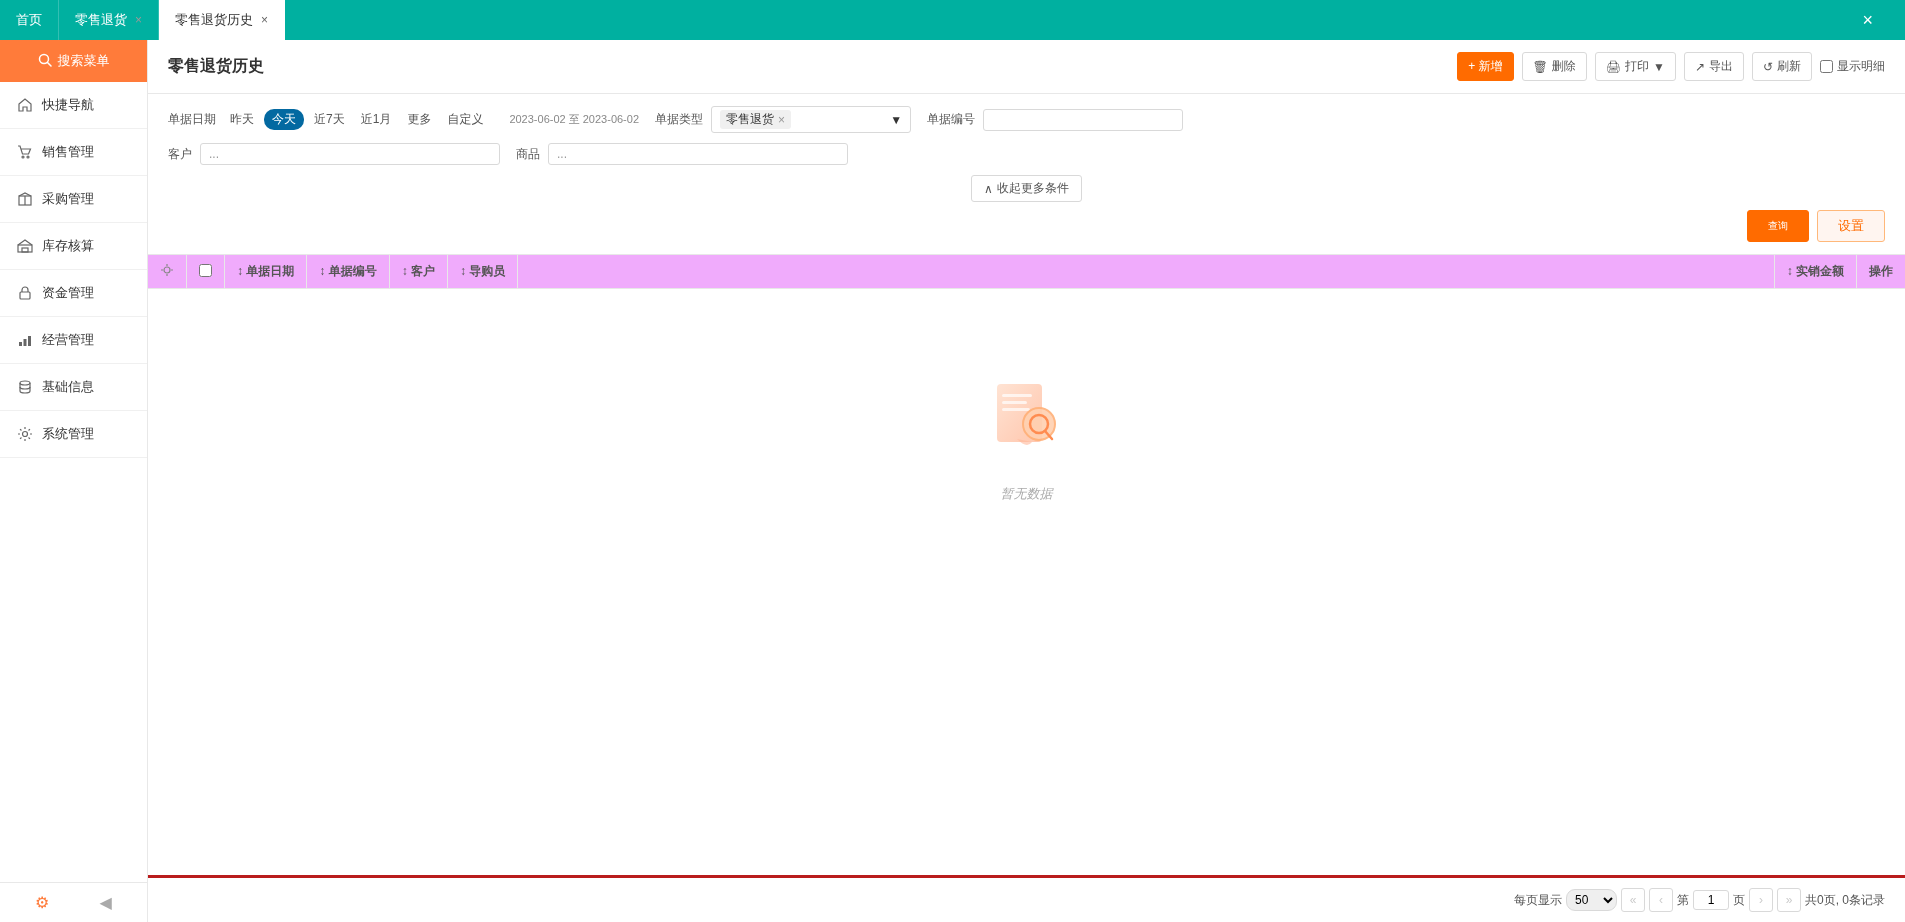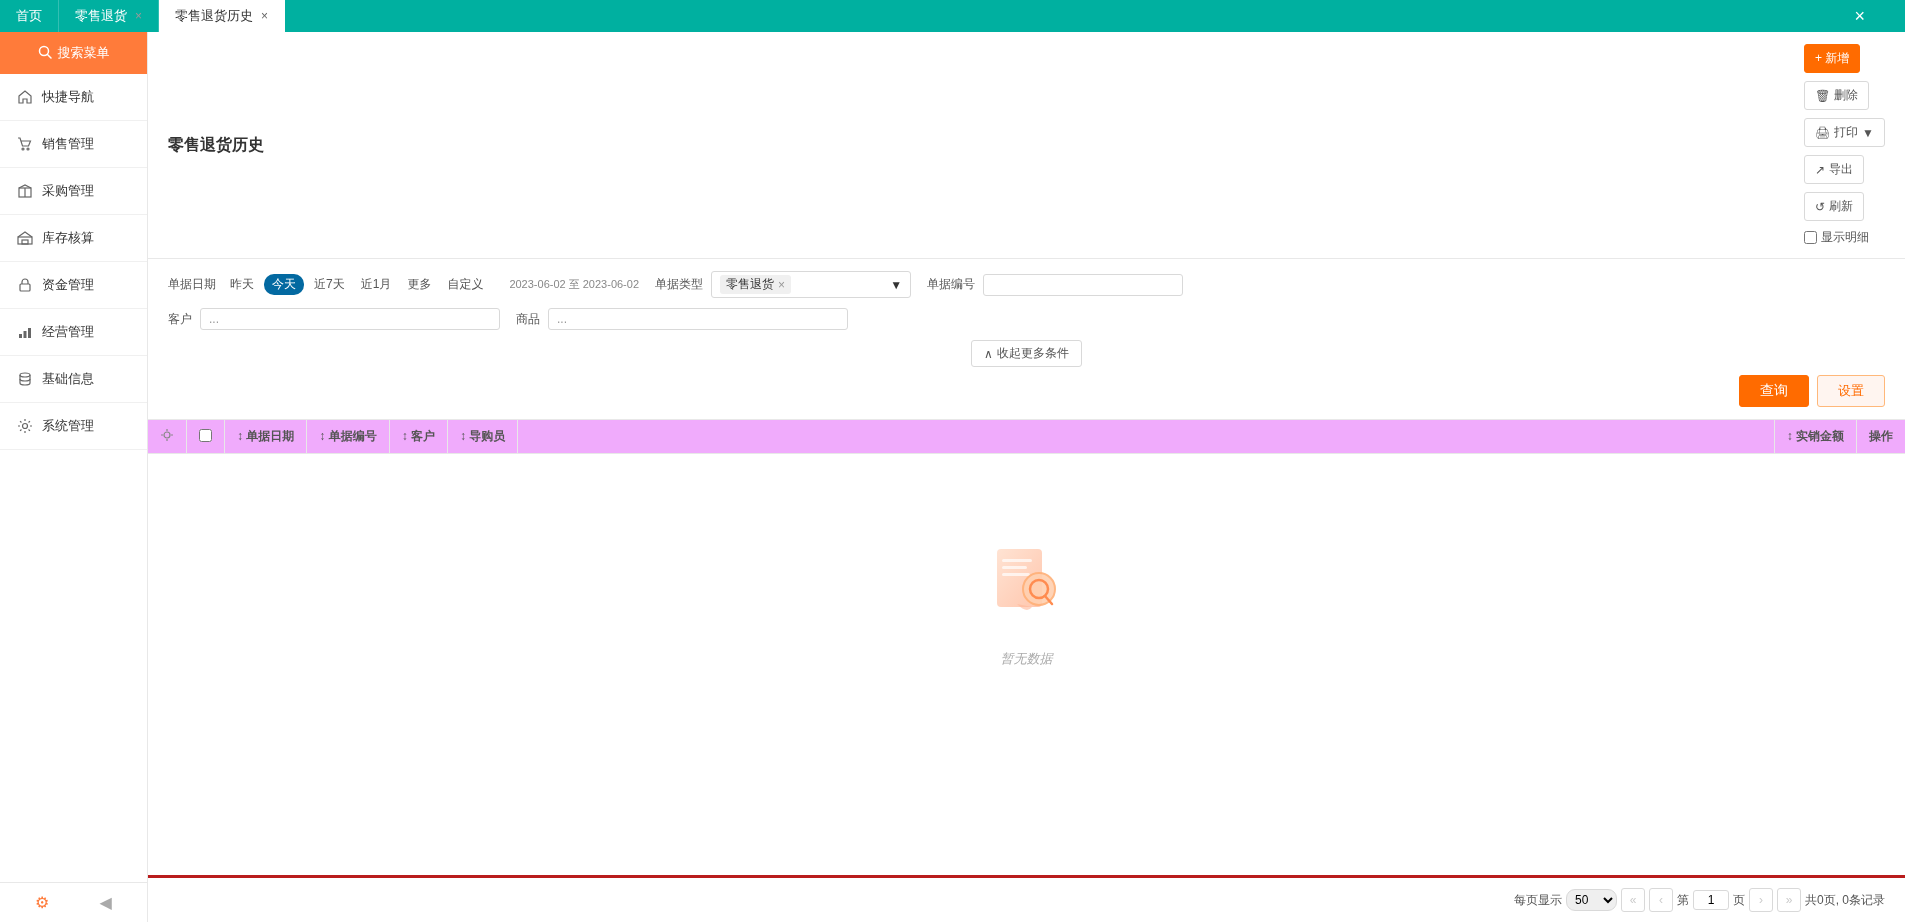--- a/index.html
+++ b/index.html
@@ -1,19 +1,19 @@
 <!DOCTYPE html>
 <html><head>
   <meta charset="utf-8">
   <style>
     * { margin: 0; padding: 0; box-sizing: border-box; }
     body { font-family: 'Microsoft YaHei', Arial, sans-serif; font-size: 13px; background: #f5f5f5; color: #333; width: 1905px; height: 922px; overflow: hidden; display: flex; flex-direction: column; }
 
     
-    .top-bar { background: #00b0a0; height: 32px; display: flex; align-items: center; padding: 0 16px 0 0; flex-shrink: 0; }
+    .top-bar { background: #00b0a0; height: 40px; display: flex; align-items: center; padding: 0 8px 0 0; flex-shrink: 0; }
     .top-bar-tabs { display: flex; align-items: stretch; height: 100%; flex: 1; }
     .tab-item { display: flex; align-items: center; padding: 0 16px; color: #fff; cursor: pointer; font-size: 13px; border-right: 1px solid rgba(255,255,255,0.2); height: 100%; }
     .tab-item.active { background: #fff; color: #333; position: relative; }
     .tab-item .tab-close { margin-left: 8px; font-size: 12px; cursor: pointer; color: #999; }
     .tab-item.active .tab-close { color: #666; }
     .top-bar-right { display: flex; align-items: center; padding-right: 16px; }
     .top-close-btn { color: #fff; font-size: 18px; cursor: pointer; padding: 4px 8px; }
 
     
     .main-layout { display: flex; flex: 1; overflow: hidden; }
@@ -26,21 +26,21 @@
     .sidebar-menu-icon { width: 18px; height: 18px; display: flex; align-items: center; justify-content: center; color: #666; }
     .sidebar-bottom { display: flex; align-items: center; justify-content: space-around; padding: 10px; border-top: 1px solid #e8e8e8; }
     .sidebar-bottom-btn { cursor: pointer; color: #ff7b3a; font-size: 16px; }
 
     
     .content-area { flex: 1; display: flex; flex-direction: column; overflow: hidden; background: #f5f5f5; }
 
     
     .page-header { background: #fff; padding: 12px 20px; display: flex; align-items: center; justify-content: space-between; border-bottom: 1px solid #e8e8e8; flex-shrink: 0; }
     .page-title { font-size: 16px; font-weight: bold; color: #333; }
-    .toolbar-buttons { display: flex; align-items: flex-start; gap: 8px; flex-direction: column; }
+    .toolbar-buttons { display: flex; align-items: center; gap: 8px; }
     .toolbar-btn { display: flex; align-items: center; gap: 4px; padding: 5px 10px; border: 1px solid #d9d9d9; background: #fff; border-radius: 3px; cursor: pointer; font-size: 12px; color: #555; }
     .toolbar-btn.primary { background: #ff6b00; border-color: #ff6b00; color: #fff; }
     .toolbar-btn.setting-btn { background: #fff; border-color: #d9d9d9; color: #555; }
     .checkbox-label { display: flex; align-items: center; gap: 4px; font-size: 12px; color: #555; cursor: pointer; }
 
     
     .filter-area { background: #fff; padding: 12px 20px; border-bottom: 1px solid #e8e8e8; flex-shrink: 0; }
     .filter-row { display: flex; align-items: center; gap: 16px; margin-bottom: 10px; flex-wrap: wrap; }
     .filter-item { display: flex; align-items: center; gap: 8px; }
     .filter-label { color: #555; font-size: 12px; white-space: nowrap; }
@@ -281,21 +281,21 @@
       </div>
 
       <div style="display:flex; justify-content:center; margin-top:4px;">
         <button class="collapse-btn">
           <span>∧</span>
           <span>收起更多条件</span>
         </button>
       </div>
 
       <div style="display:flex; justify-content:flex-end; gap:8px; margin-top:8px;">
-        <button class="toolbar-btn primary" style="background:#ff6b00; border-color:#ff6b00; color:#fff; padding:6px 20px; font-size:14px;">查询</button>
+        <button class="toolbar-btn primary" style="background:#ff6b00; border-color:#ff6b00; color:#fff; padding:6px 20px; font-size:10px;">查询</button>
         <button class="toolbar-btn setting-btn" style="background:#fff5f0; border-color:#ffb87a; color:#ff6b00; padding:6px 20px; font-size:13px;">设置</button>
       </div>
     </div>
 
     <div class="table-area">
       <table class="data-table">
         <thead>
           <tr>
             <th class="th-settings">
               <span>

